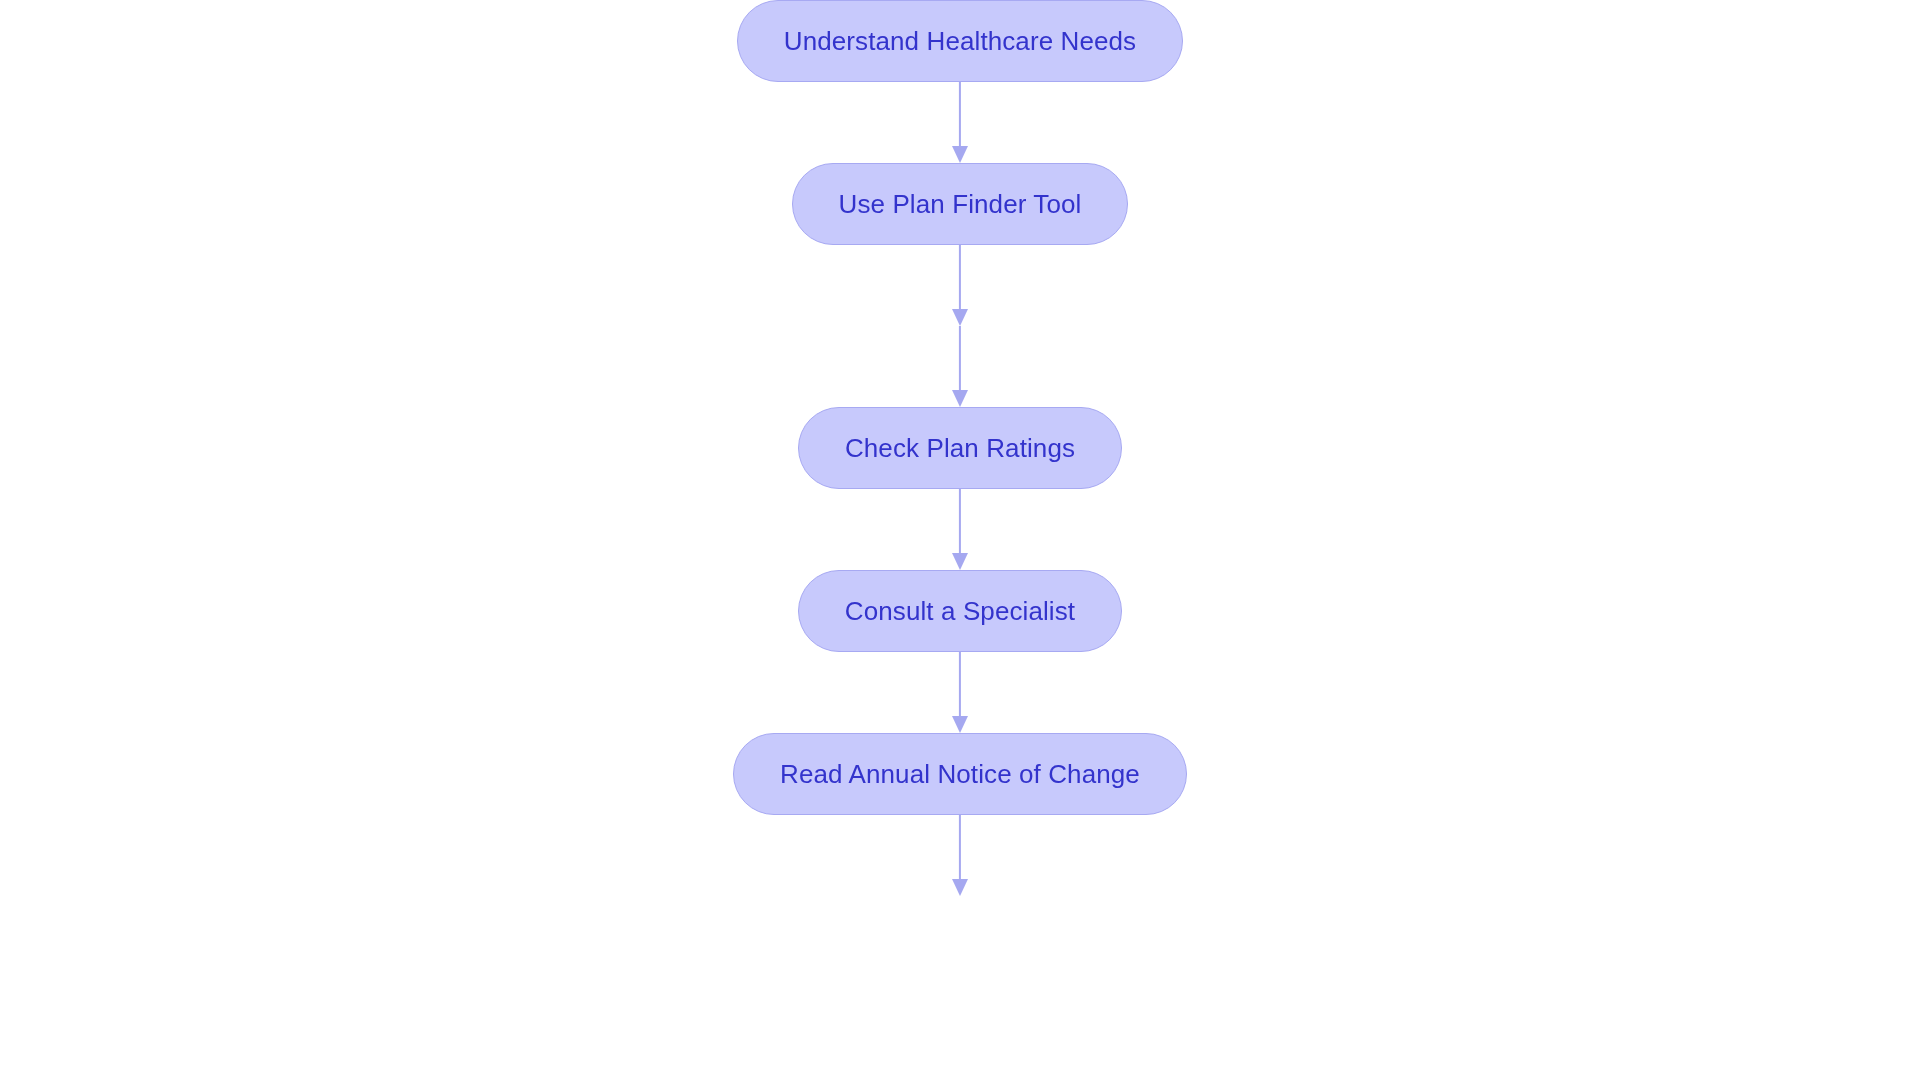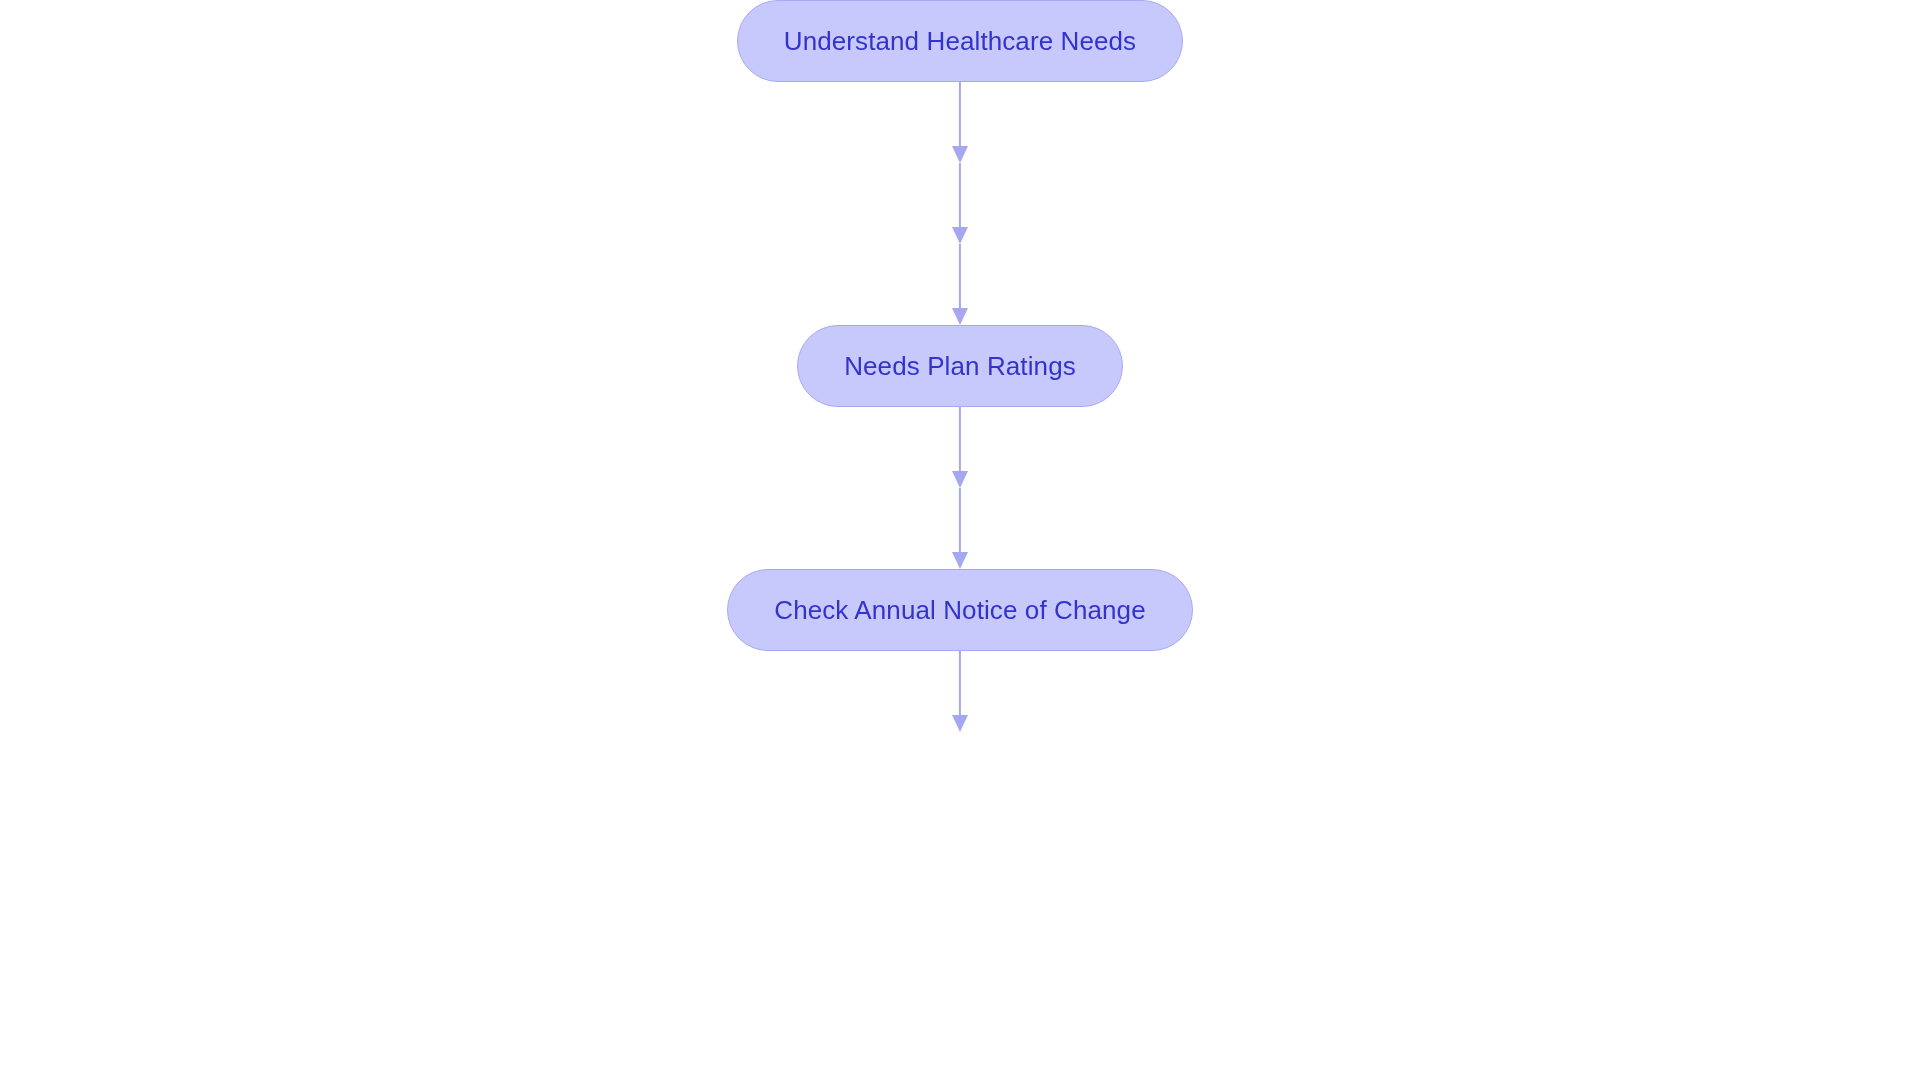--- a/index.html
+++ b/index.html
@@ -85,52 +85,62 @@
     <div class="flow-node">
       <span class="flow-node-label">Understand Healthcare Needs</span>
     </div>
   </div>
 
   <div class="connector">
     <div class="connector-line"></div>
     <div class="connector-arrowhead"></div>
   </div>
 
-
-  <div class="connector">
-    <div class="connector-line"></div>
-    <div class="connector-arrowhead"></div>
-  </div>
-
-
-  <div class="connector">
-    <div class="connector-line"></div>
-    <div class="connector-arrowhead"></div>
-  </div>
-
   <div class="node-row">
     <div class="flow-node">
-      <span class="flow-node-label">Needs Plan Ratings</span>
+      <span class="flow-node-label">Use Plan Finder Tool</span>
     </div>
   </div>
 
   <div class="connector">
     <div class="connector-line"></div>
     <div class="connector-arrowhead"></div>
   </div>
 
 
   <div class="connector">
     <div class="connector-line"></div>
     <div class="connector-arrowhead"></div>
   </div>
 
   <div class="node-row">
     <div class="flow-node">
-      <span class="flow-node-label">Check Annual Notice of Change</span>
+      <span class="flow-node-label">Check Plan Ratings</span>
+    </div>
+  </div>
+
+  <div class="connector">
+    <div class="connector-line"></div>
+    <div class="connector-arrowhead"></div>
+  </div>
+
+  <div class="node-row">
+    <div class="flow-node">
+      <span class="flow-node-label">Consult a Specialist</span>
+    </div>
+  </div>
+
+  <div class="connector">
+    <div class="connector-line"></div>
+    <div class="connector-arrowhead"></div>
+  </div>
+
+  <div class="node-row">
+    <div class="flow-node">
+      <span class="flow-node-label">Read Annual Notice of Change</span>
     </div>
   </div>
 
   <div class="connector">
     <div class="connector-line"></div>
     <div class="connector-arrowhead"></div>
   </div>
 
 
 </div>

